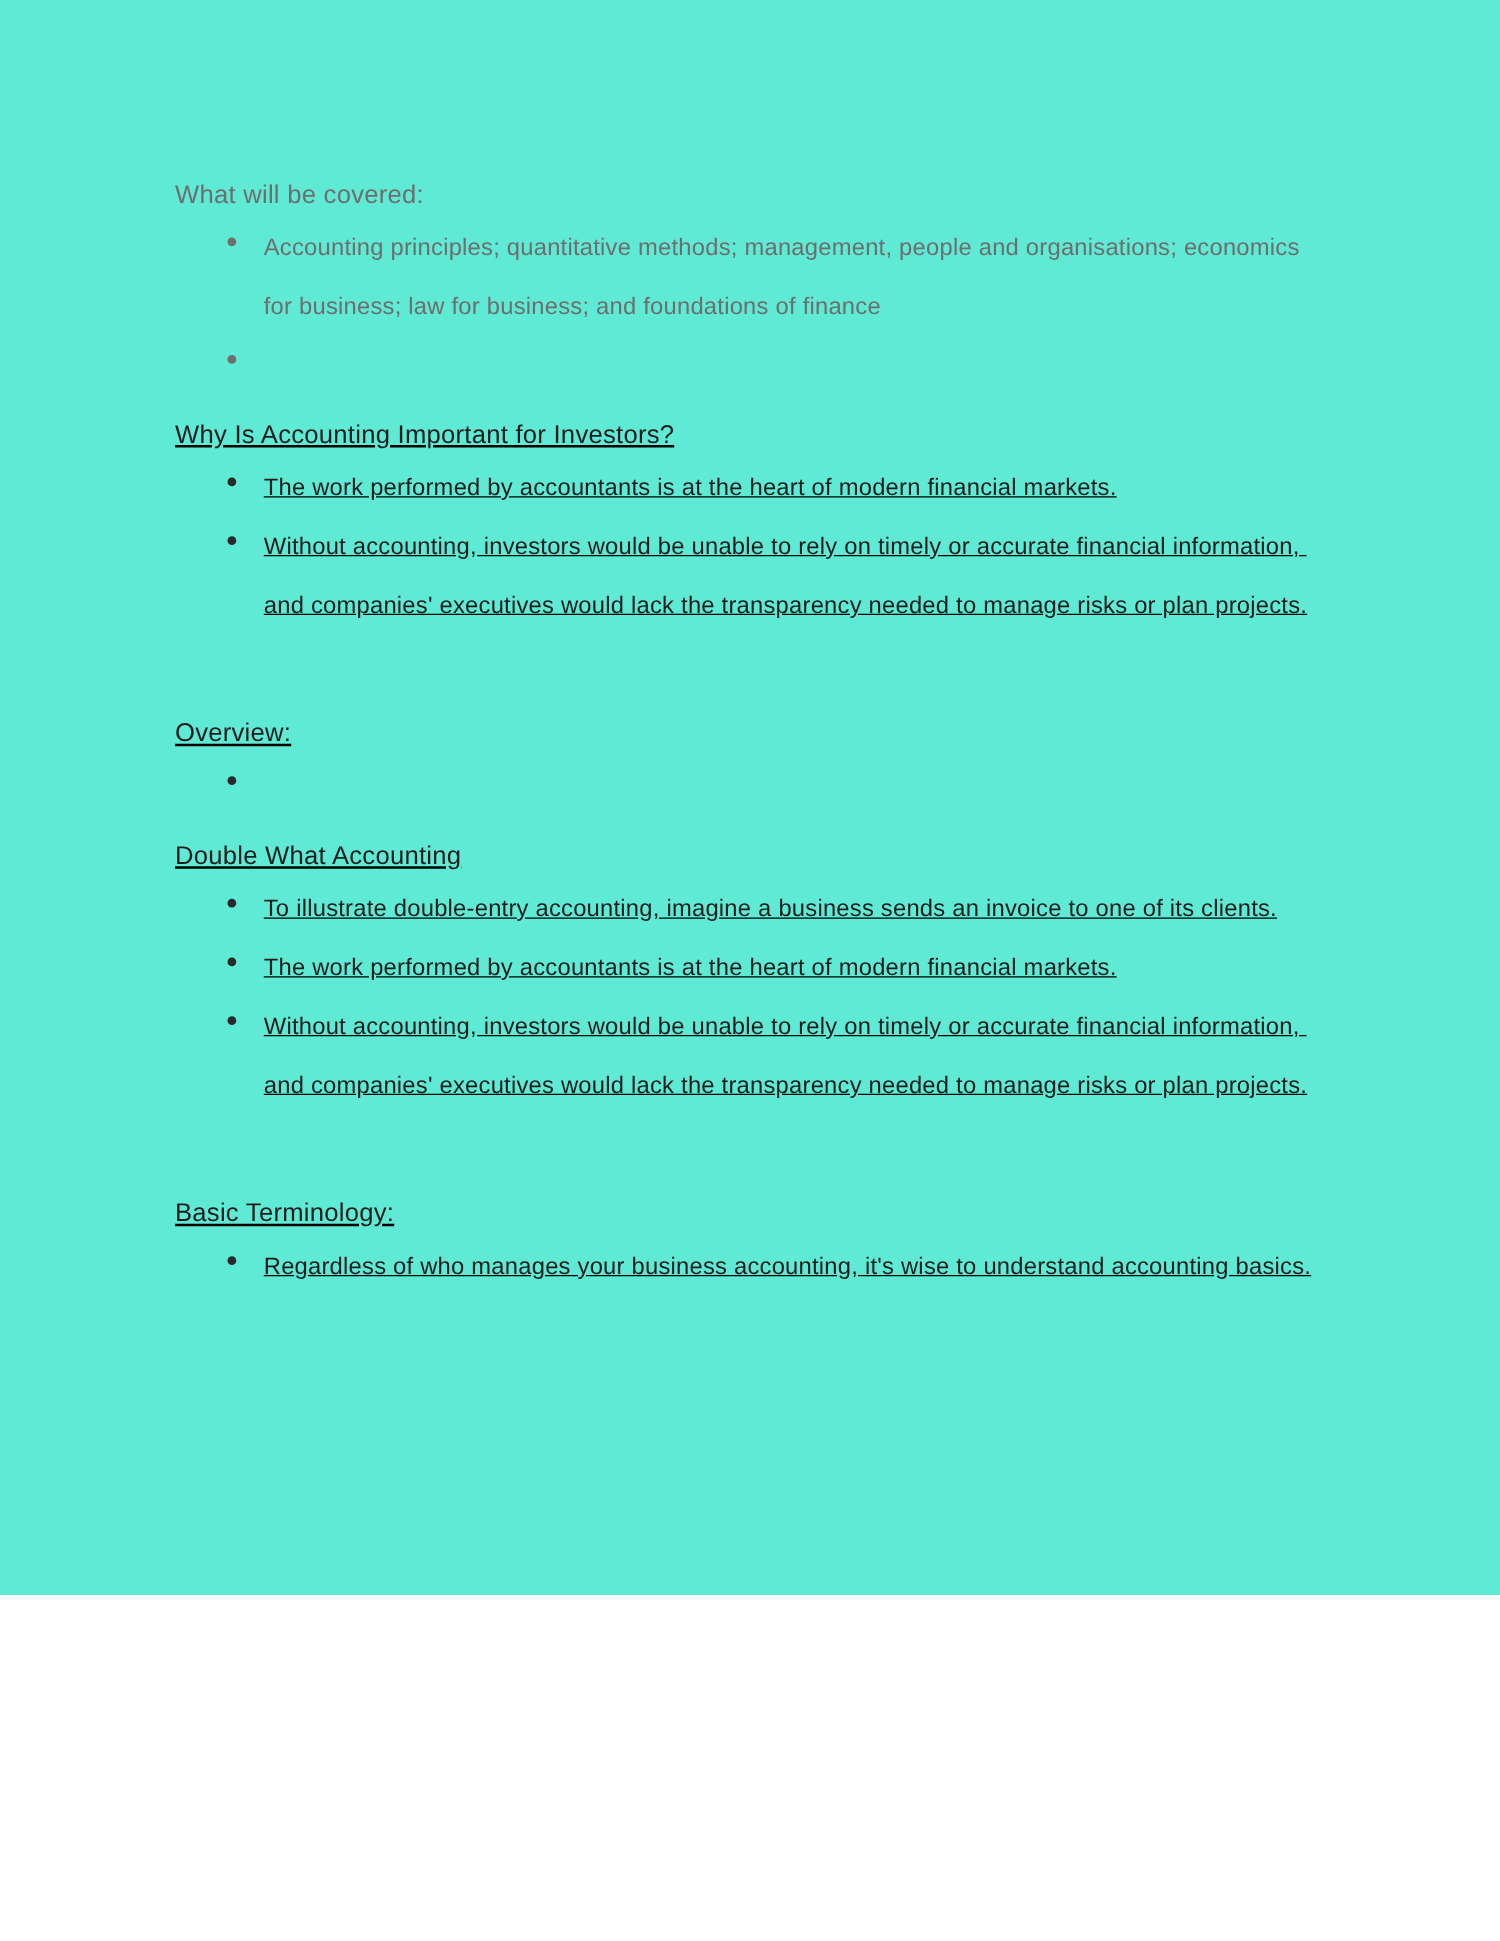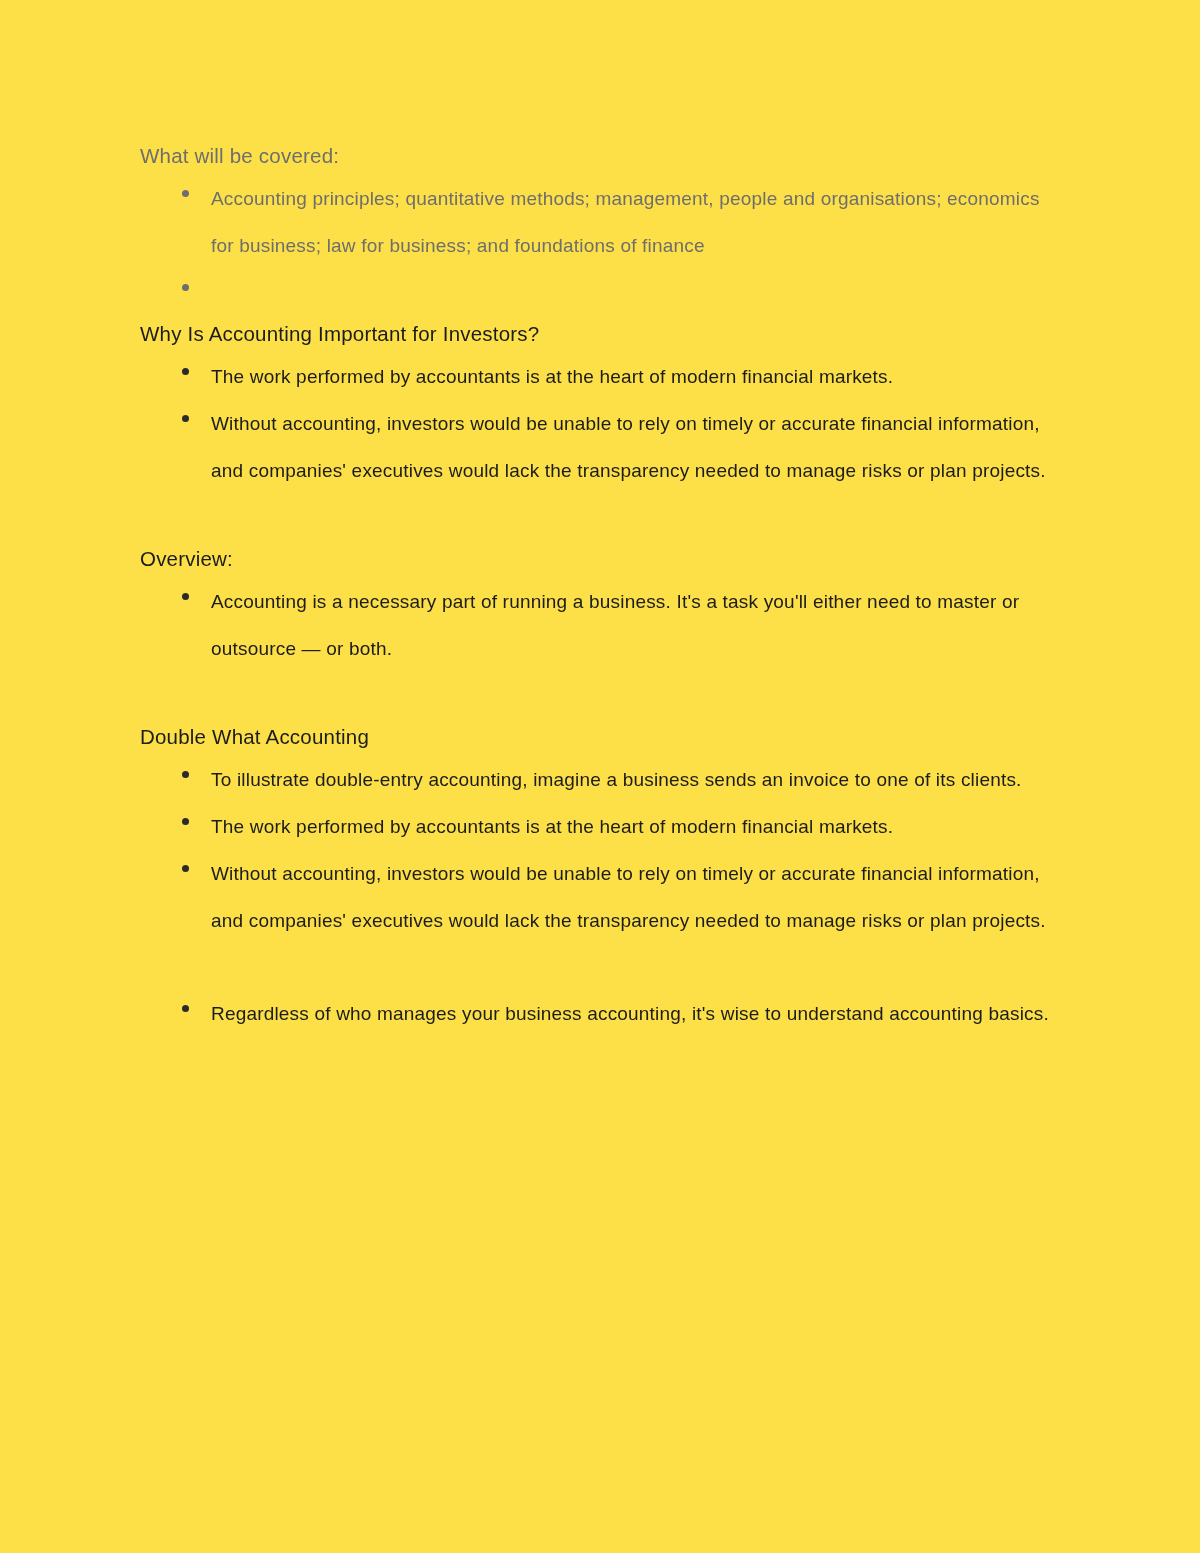--- a/index.html
+++ b/index.html
@@ -8,36 +8,37 @@
     padding: 0;
     background: #ffffff;
   }
   body {
     font-family: "Liberation Sans", "DejaVu Sans", sans-serif;
     -webkit-font-smoothing: antialiased;
   }
   .page {
     position: relative;
     width: 1200px;
-    height: 1553px;
-    background: #fde047;
+    height: 1276px;
+    background: #5eead4;
     overflow: hidden;
     box-sizing: border-box;
   }
   .doc-body {
     position: absolute;
     left: 140px;
     top: 137px;
     width: 912px;
   }
   .section {
     margin: 0 0 0 0;
   }
   .section + .section {
-    margin-top: 46px;
+    margin-top: 60px;
+    text-decoration: underline;
   }
   .section-heading {
     font-size: 20.5px;
     line-height: 38px;
     color: #1c1c1c;
     margin: 0;
     font-weight: 400;
     letter-spacing: 0.01em;
     white-space: pre-wrap;
   }
@@ -89,30 +90,31 @@
       <div class="section">
         <p class="section-heading">Why Is Accounting Important for Investors?</p>
         <ul class="bullet-list">
           <li class="bullet-item"><span class="bullet-dot"></span><span>The work performed by accountants is at the heart of modern financial markets.</span></li>
           <li class="bullet-item"><span class="bullet-dot"></span><span>Without accounting, investors would be unable to rely on timely or accurate financial information, and companies' executives would lack the transparency needed to manage risks or plan projects.</span></li>
         </ul>
       </div>
       <div class="section">
         <p class="section-heading">Overview:</p>
         <ul class="bullet-list">
-          <li class="bullet-item"><span class="bullet-dot"></span><span>Accounting is a necessary part of running a business. It's a task you'll either need to master or outsource — or both.</span></li>
+          <li class="bullet-item"><span class="bullet-dot"></span></li>
         </ul>
       </div>
       <div class="section">
         <p class="section-heading">Double What Accounting</p>
         <ul class="bullet-list">
           <li class="bullet-item"><span class="bullet-dot"></span><span>To illustrate double-entry accounting, imagine a business sends an invoice to one of its clients.</span></li>
           <li class="bullet-item"><span class="bullet-dot"></span><span>The work performed by accountants is at the heart of modern financial markets.</span></li>
           <li class="bullet-item"><span class="bullet-dot"></span><span>Without accounting, investors would be unable to rely on timely or accurate financial information, and companies' executives would lack the transparency needed to manage risks or plan projects.</span></li>
         </ul>
       </div>
       <div class="section">
+        <p class="section-heading">Basic Terminology:</p>
         <ul class="bullet-list">
           <li class="bullet-item"><span class="bullet-dot"></span><span>Regardless of who manages your business accounting, it's wise to understand accounting basics.</span></li>
         </ul>
       </div>
     </div>
 </div>
 
 </body></html>

